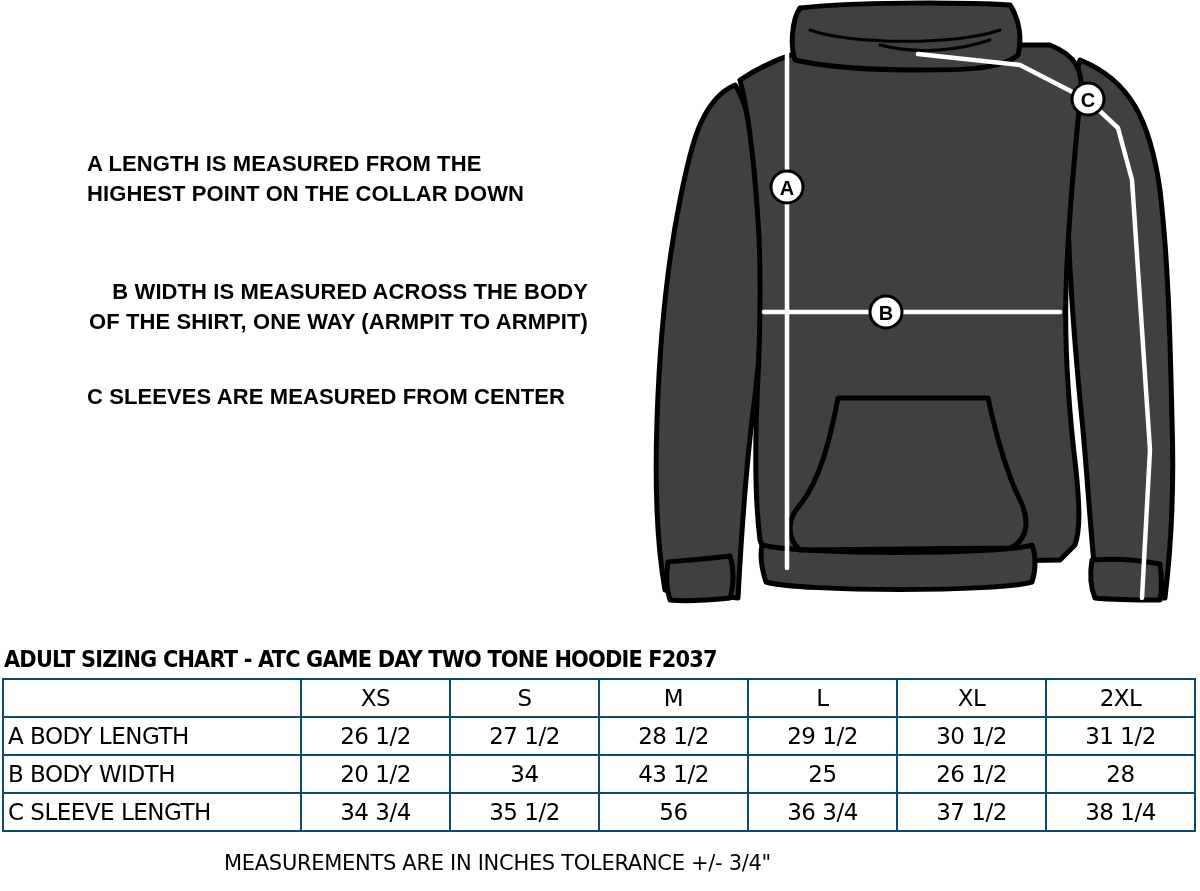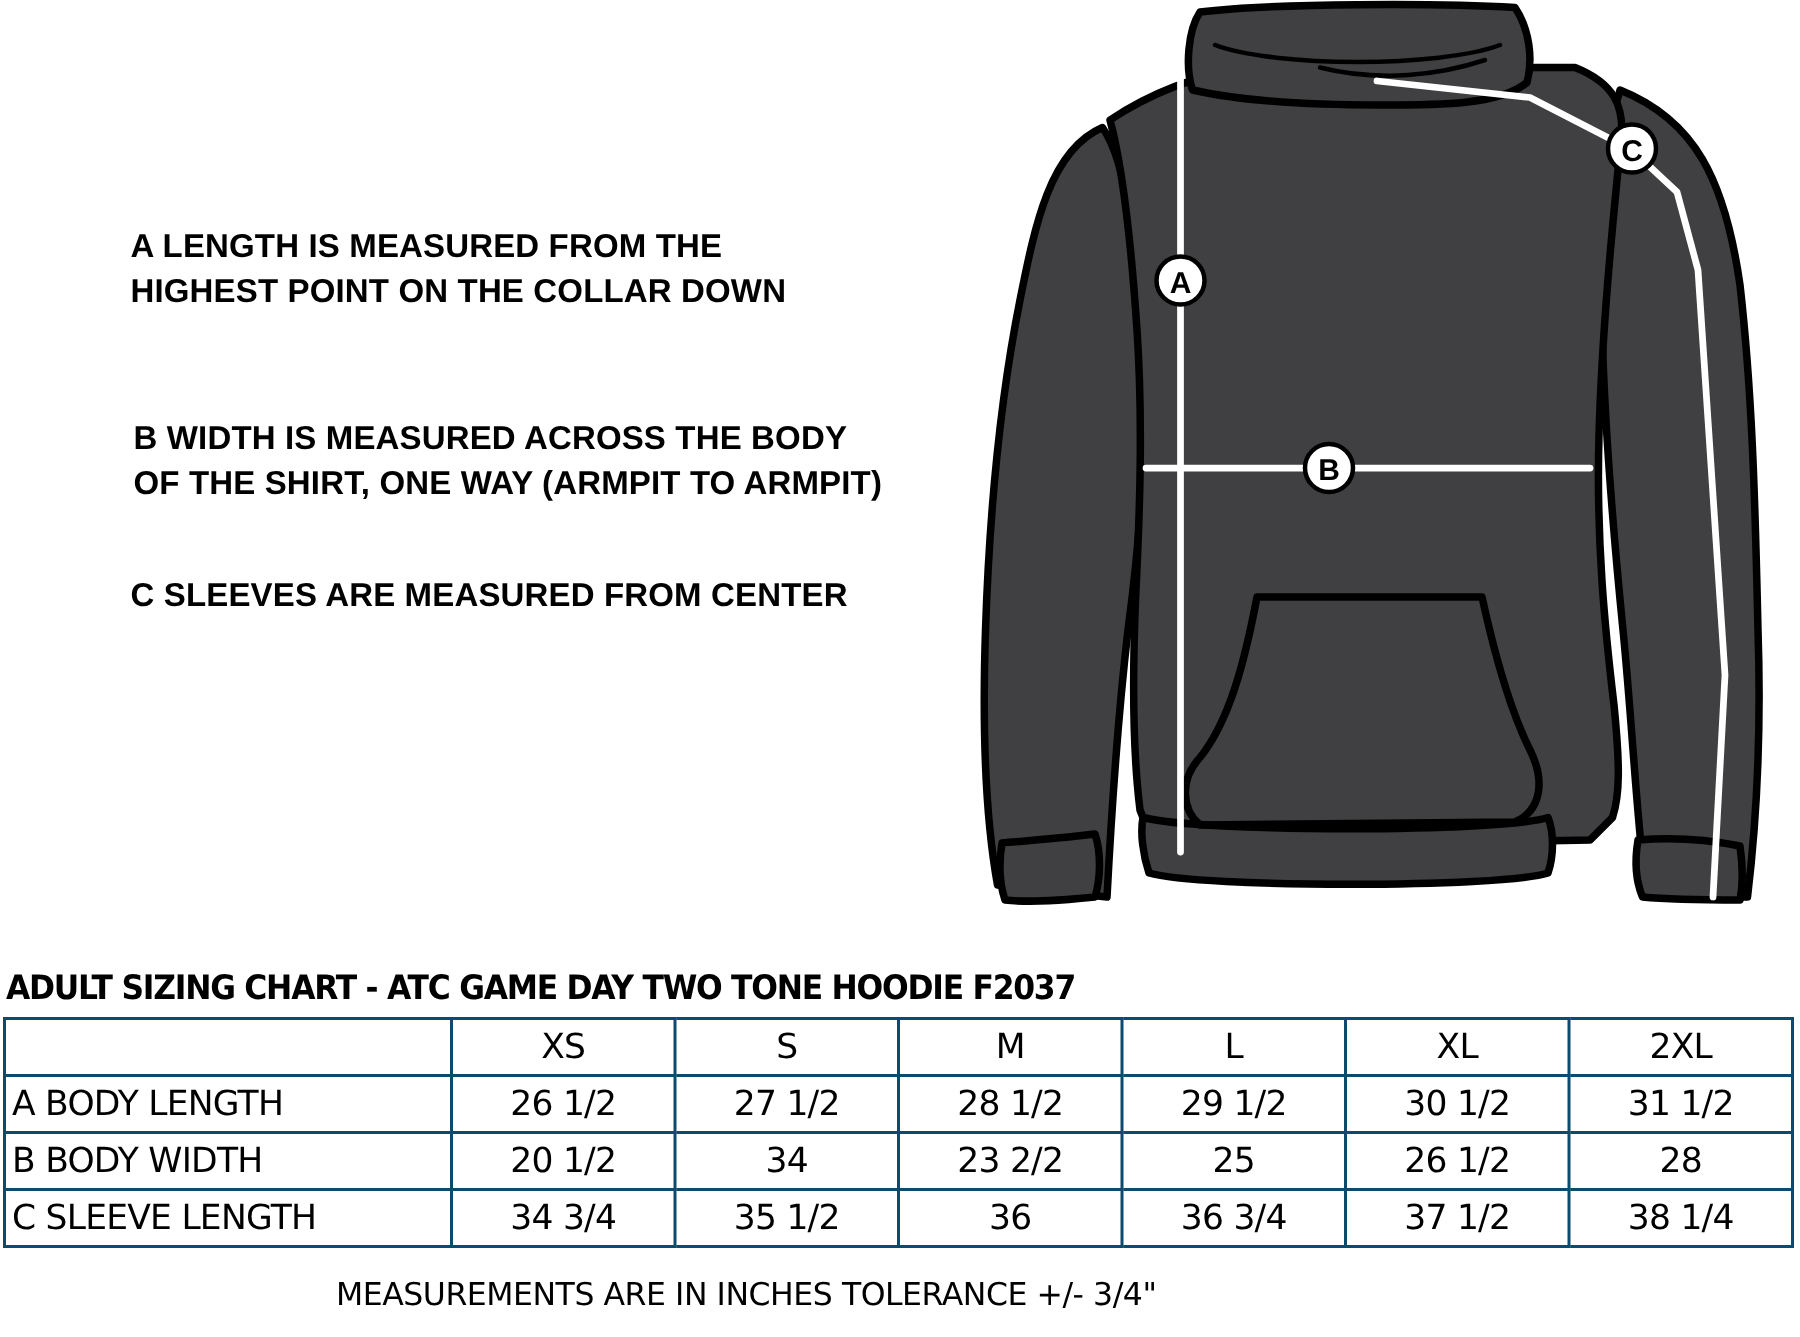--- a/index.html
+++ b/index.html
@@ -1,20 +1,20 @@
 <!DOCTYPE html>
 <html><head>
 <meta charset="utf-8">
 <style>
   html, body { margin: 0; padding: 0; background: #ffffff; }
   body { width: 1200px; height: 891px; position: relative; overflow: hidden; font-family: "Liberation Sans", sans-serif; color: #000; }
   .instr { position: absolute; font-family: "Liberation Sans", sans-serif; font-weight: bold; font-size: 22px; line-height: 30px; letter-spacing: 0.1px; margin-left: 32px; }
   .instr div { white-space: nowrap; }
   #instr-a { left: 55px; top: 149px; }
-  #instr-b { left: 57px; top: 277px; }
+  #instr-b { left: 57px; top: 277px; text-align: right; }
   #instr-c { left: 55px; top: 382px; }
   #hoodie { position: absolute; left: 640px; top: 0; width: 560px; height: 620px; }
   #chart-title { position: absolute; left: 4px; top: 646px; font-family: "DejaVu Sans", sans-serif; font-weight: bold; font-size: 22.5px; letter-spacing: -0.9px; white-space: nowrap; transform: scaleX(0.93); transform-origin: left top; }
   table#size-table { position: absolute; left: 2px; top: 678px; border-collapse: collapse; font-family: "DejaVu Sans", sans-serif; font-size: 23px; }
   #size-table td, #size-table th { border: 2px solid #0c4a6e; padding: 0; height: 36px; font-weight: normal; text-align: center; white-space: nowrap; }
   #size-table .label-cell { text-align: left; padding-left: 4px; width: 292px; letter-spacing: -0.5px; }
   #size-table .val { width: 147px; letter-spacing: -0.5px; }
   #footnote { position: absolute; left: 224px; top: 851px; font-family: "DejaVu Sans", sans-serif; font-size: 21px; white-space: nowrap; letter-spacing: -0.3px; }
 </style>
 </head>
@@ -93,30 +93,30 @@
     <td class="val">27 1/2</td>
     <td class="val">28 1/2</td>
     <td class="val">29 1/2</td>
     <td class="val">30 1/2</td>
     <td class="val">31 1/2</td>
   </tr>
   <tr>
     <td class="label-cell">B BODY WIDTH</td>
     <td class="val">20 1/2</td>
     <td class="val">34</td>
-    <td class="val">23 2/2</td>
+    <td class="val">43 1/2</td>
     <td class="val">25</td>
     <td class="val">26 1/2</td>
     <td class="val">28</td>
   </tr>
   <tr>
     <td class="label-cell">C SLEEVE LENGTH</td>
     <td class="val">34 3/4</td>
     <td class="val">35 1/2</td>
-    <td class="val">36</td>
+    <td class="val">56</td>
     <td class="val">36 3/4</td>
     <td class="val">37 1/2</td>
     <td class="val">38 1/4</td>
   </tr>
 </tbody>
   </table>
 
 <div id="footnote">MEASUREMENTS ARE IN INCHES  TOLERANCE +/- 3/4"</div>
 
 </body></html>

